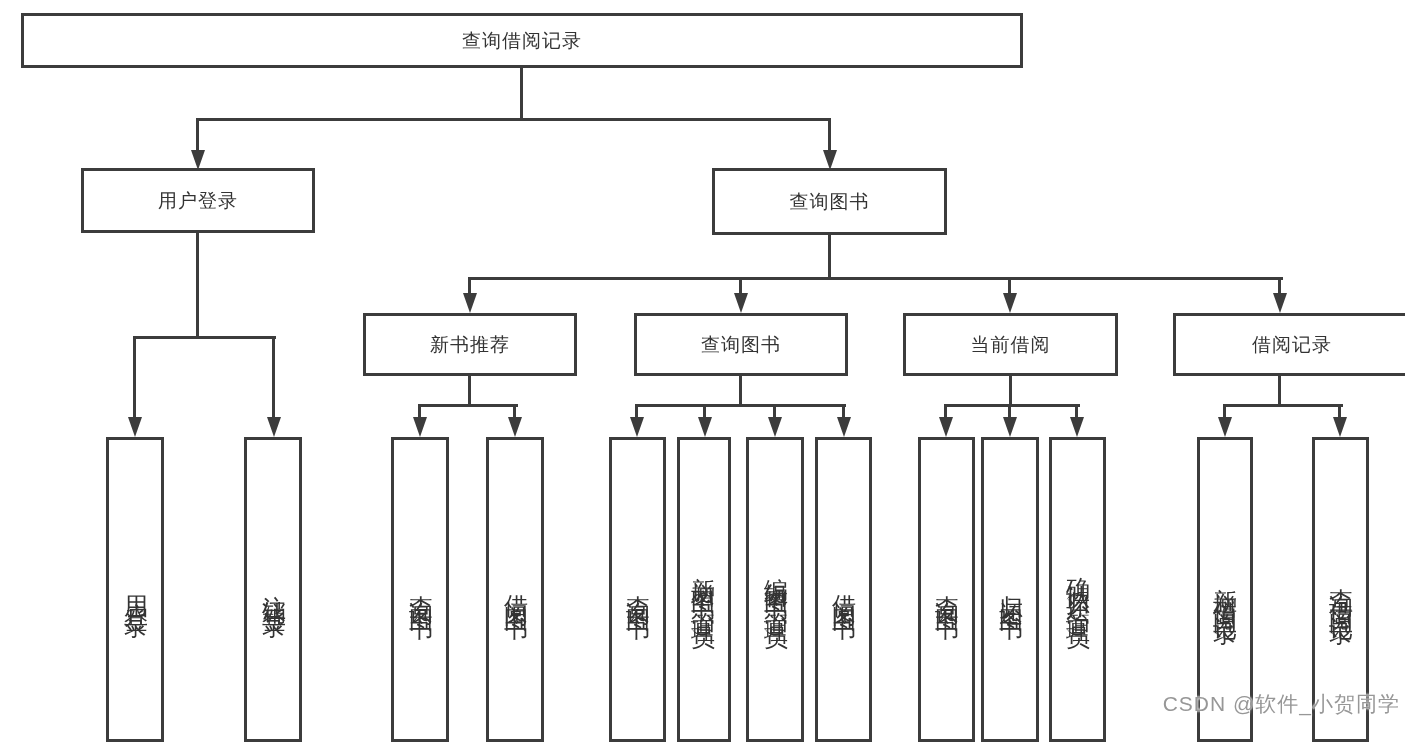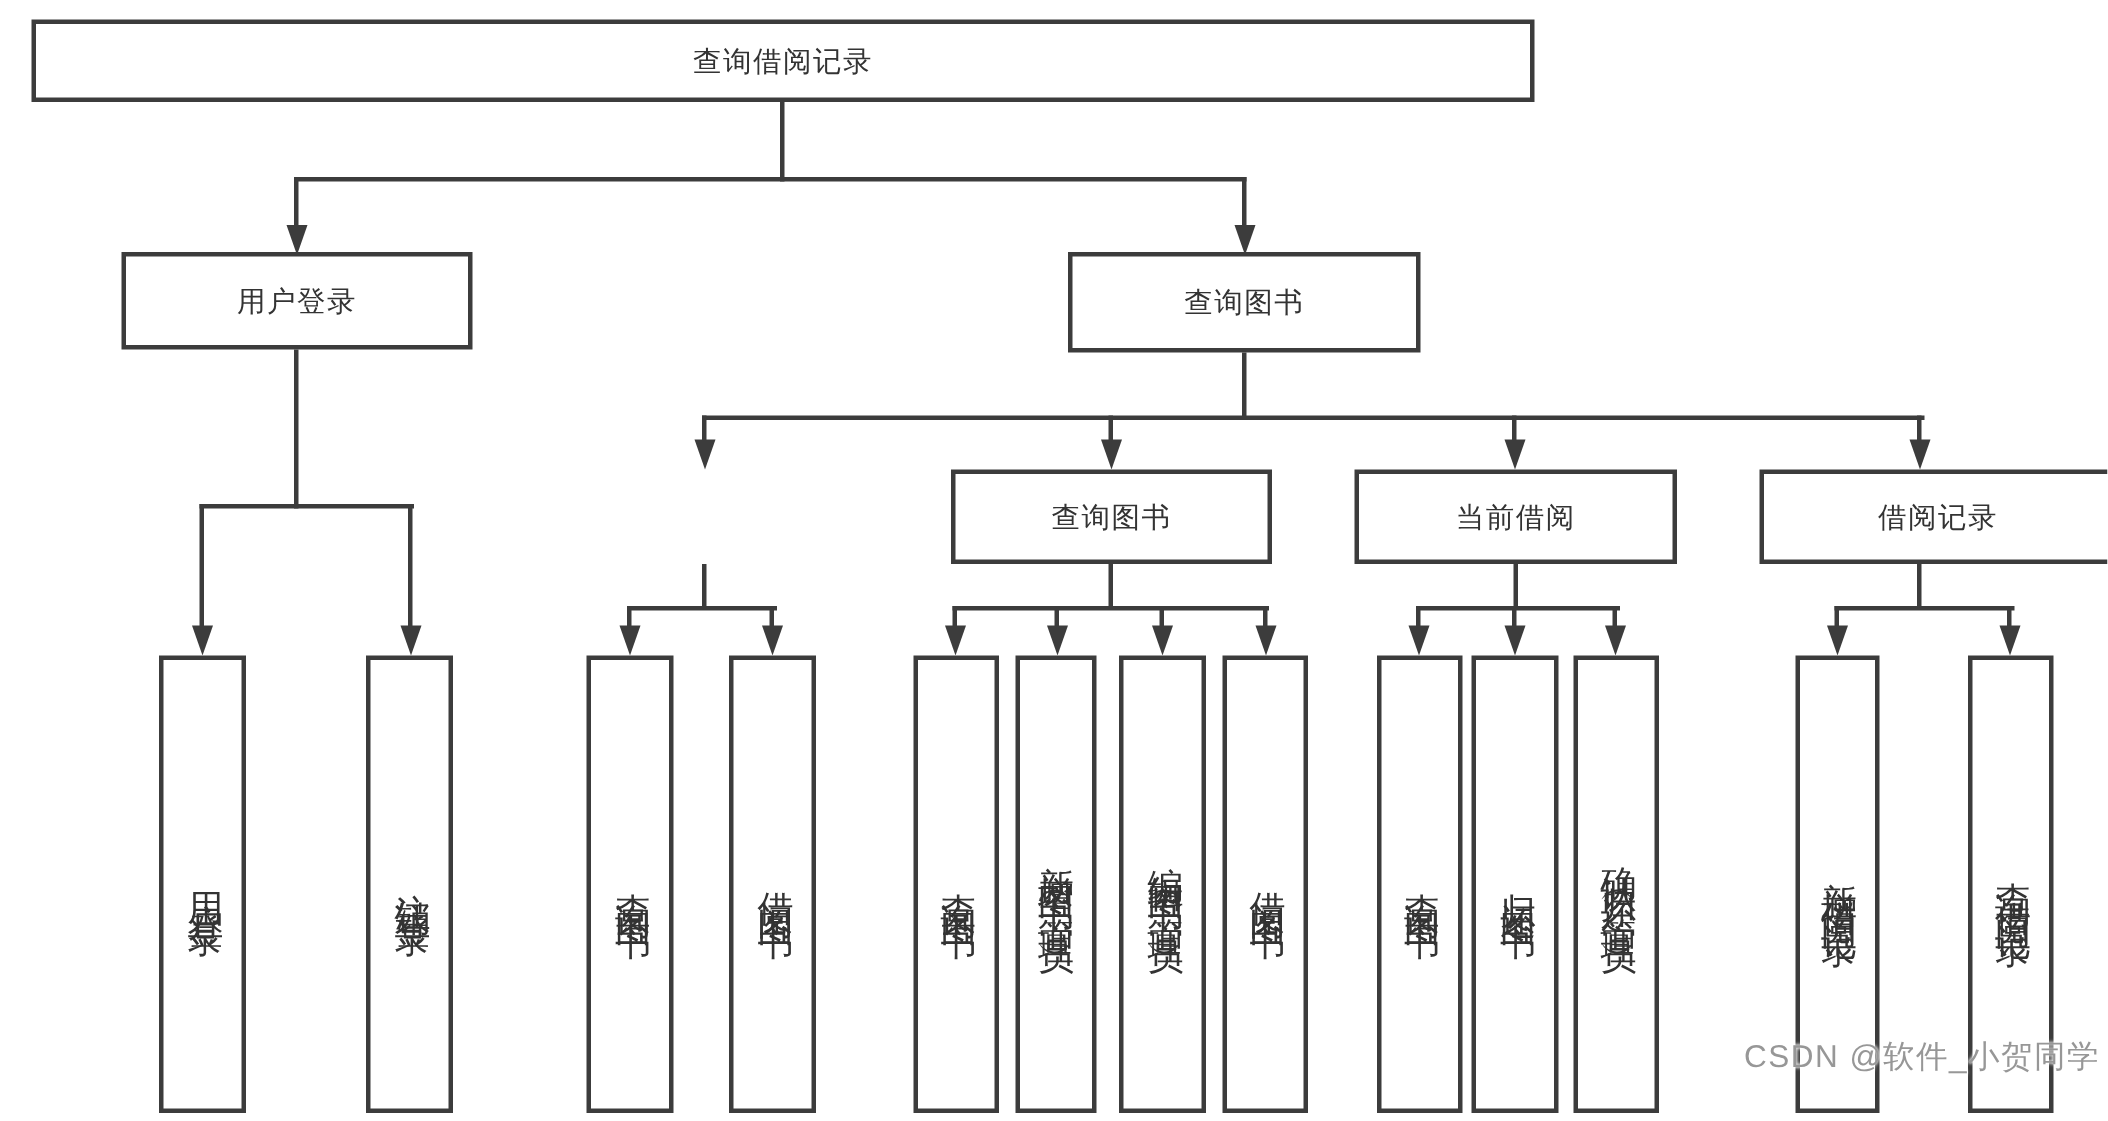--- a/index.html
+++ b/index.html
@@ -58,20 +58,21 @@
   <div class="hl" style="left:468px;top:277px;width:815px;"></div>
   <div class="vl" style="left:468px;top:277px;height:20px;"></div>
   <div class="ar" style="left:463px;top:293px;"></div>
   <div class="vl" style="left:739px;top:277px;height:20px;"></div>
   <div class="ar" style="left:734px;top:293px;"></div>
   <div class="vl" style="left:1008px;top:277px;height:20px;"></div>
   <div class="ar" style="left:1003px;top:293px;"></div>
   <div class="vl" style="left:1278px;top:277px;height:20px;"></div>
   <div class="ar" style="left:1273px;top:293px;"></div>
 
+  <div class="box" style="left:363px;top:313px;width:214px;height:63px;">新书推荐</div>
   <div class="box" style="left:634px;top:313px;width:214px;height:63px;">查询图书</div>
   <div class="box" style="left:903px;top:313px;width:215px;height:63px;">当前借阅</div>
   <div class="box" style="left:1173px;top:313px;width:238px;height:63px;">借阅记录</div>
 
   <div class="vl" style="left:468px;top:376px;height:30px;"></div>
   <div class="hl" style="left:418px;top:404px;width:100px;"></div>
   <div class="vl" style="left:418px;top:404px;height:16px;"></div>
   <div class="ar" style="left:413px;top:417px;"></div>
   <div class="vl" style="left:513px;top:404px;height:16px;"></div>
   <div class="ar" style="left:508px;top:417px;"></div>

